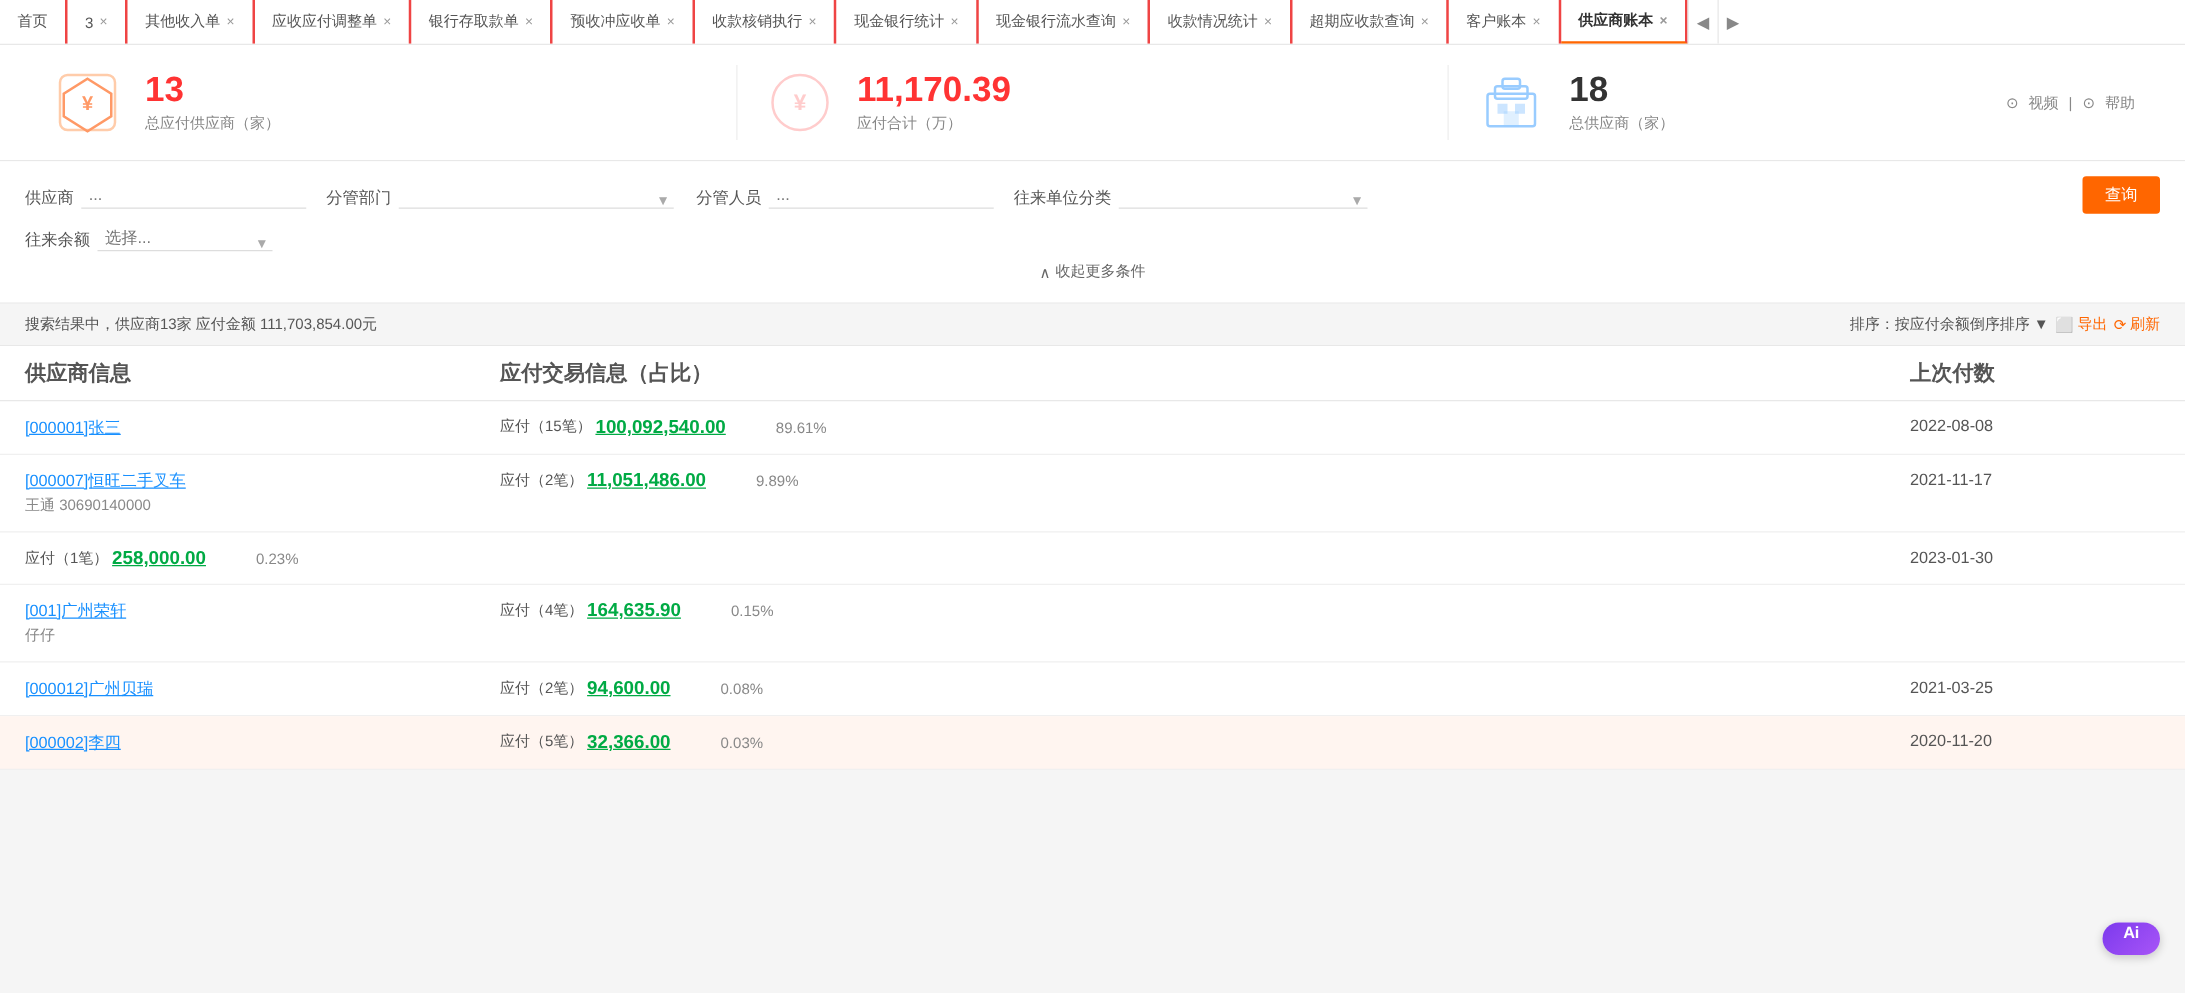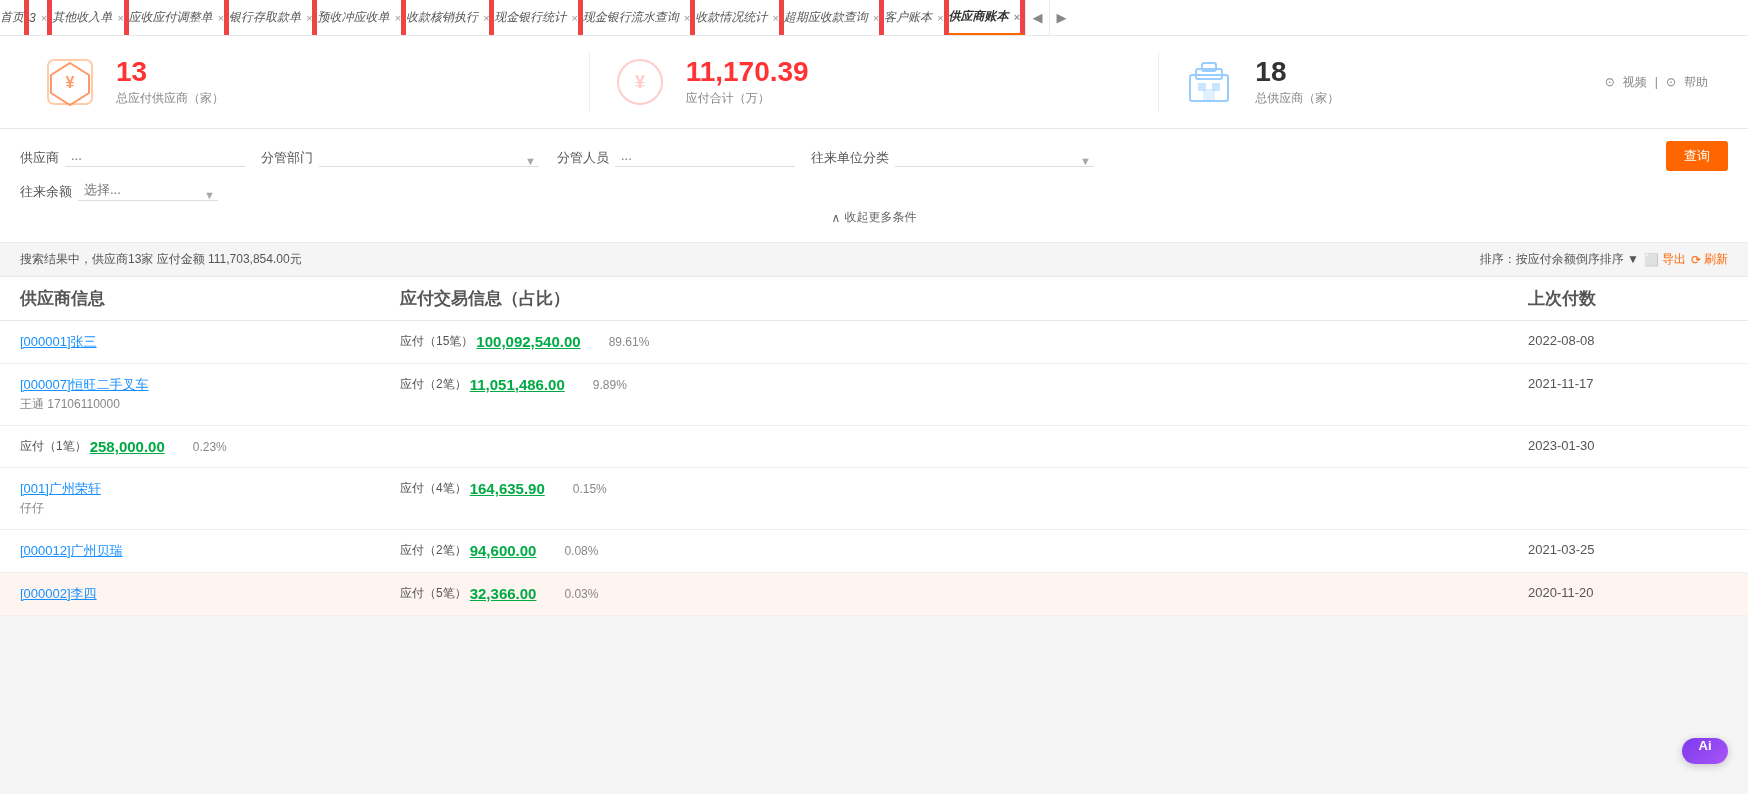--- a/index.html
+++ b/index.html
@@ -10,29 +10,28 @@
       display: flex;
       align-items: center;
       background: #fff;
       border-bottom: 1px solid #e8e8e8;
       height: 36px;
       overflow: hidden;
     }
     .nav-tab {
       display: flex;
       align-items: center;
-      padding: 0 0;
+      padding: 0 14px;
       height: 100%;
-      border-right: 5px solid #ef4444;
+      border-right: 2px solid #ef4444;
       white-space: nowrap;
       font-size: 12px;
       cursor: pointer;
       color: #555;
       flex-shrink: 0;
-      font-style: italic;
     }
     .nav-tab.active { color: #333; font-weight: bold; border-bottom: 2px solid #ff6600; }
     .nav-tab .close-btn {
       margin-left: 5px;
       color: #999;
       font-size: 11px;
       cursor: pointer;
     }
     .nav-arrow {
       display: flex;
@@ -247,21 +246,21 @@
       cursor: pointer;
     }
     .transaction-percent {
       font-size: 12px;
       color: #888;
       margin-left: 16px;
     }
     .amount-row {
       display: flex;
       align-items: center;
-      gap: 12px;
+      gap: 24px;
     }
     .last-pay-date {
       font-size: 13px;
       color: #555;
     }
   </style>
 </head>
 <body>
 
 <div class="top-nav">
@@ -448,21 +447,21 @@
       </div>
     </div>
     <div class="col-last-pay">
       <span class="last-pay-date">2022-08-08</span>
     </div>
   </div>
 
   <div class="table-row">
     <div class="col-supplier">
       <div class="supplier-name">[000007]恒旺二手叉车</div>
-      <div class="supplier-contact">王通  17106110000</div>
+      <div class="supplier-contact">王通  30690140000</div>
     </div>
     <div class="col-transaction">
       <div class="transaction-info">
         <span class="transaction-label">应付（2笔）</span>
         <div class="amount-row">
           <span class="transaction-amount">11,051,486.00</span>
           <span class="transaction-percent">9.89%</span>
         </div>
       </div>
     </div>

